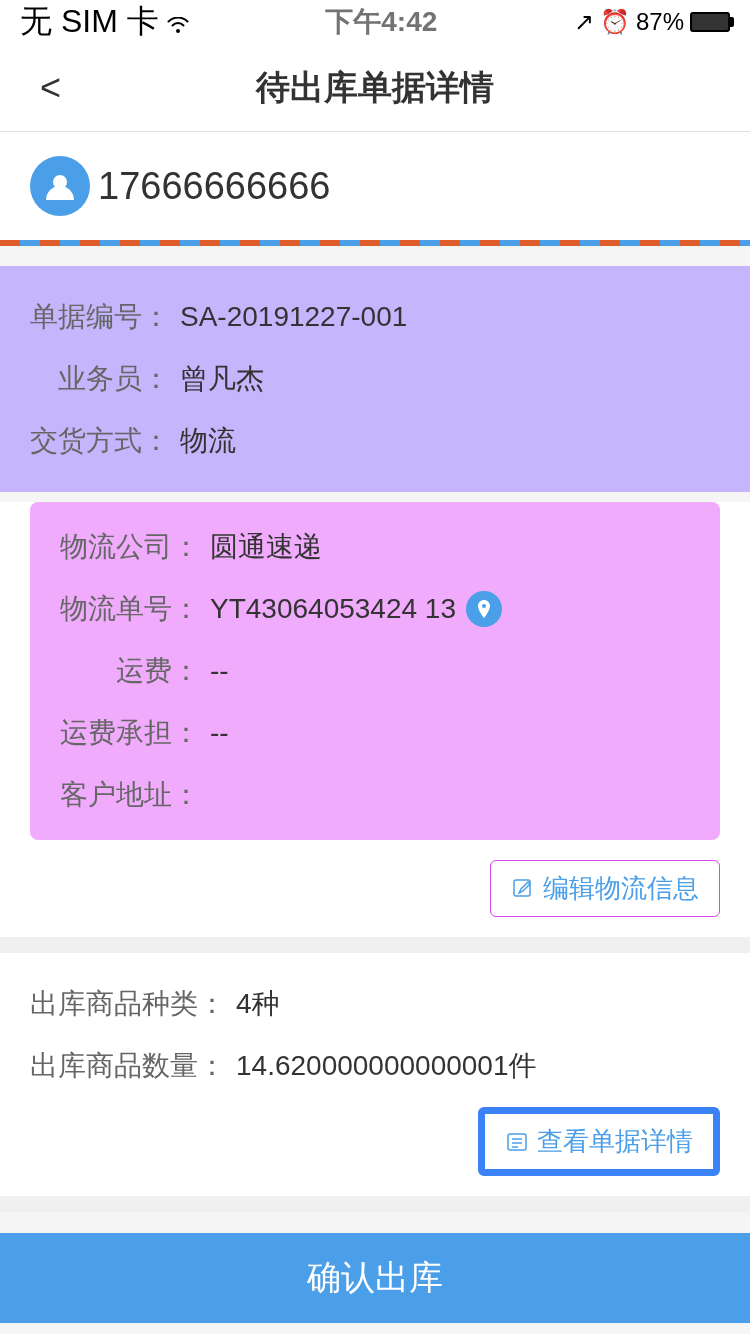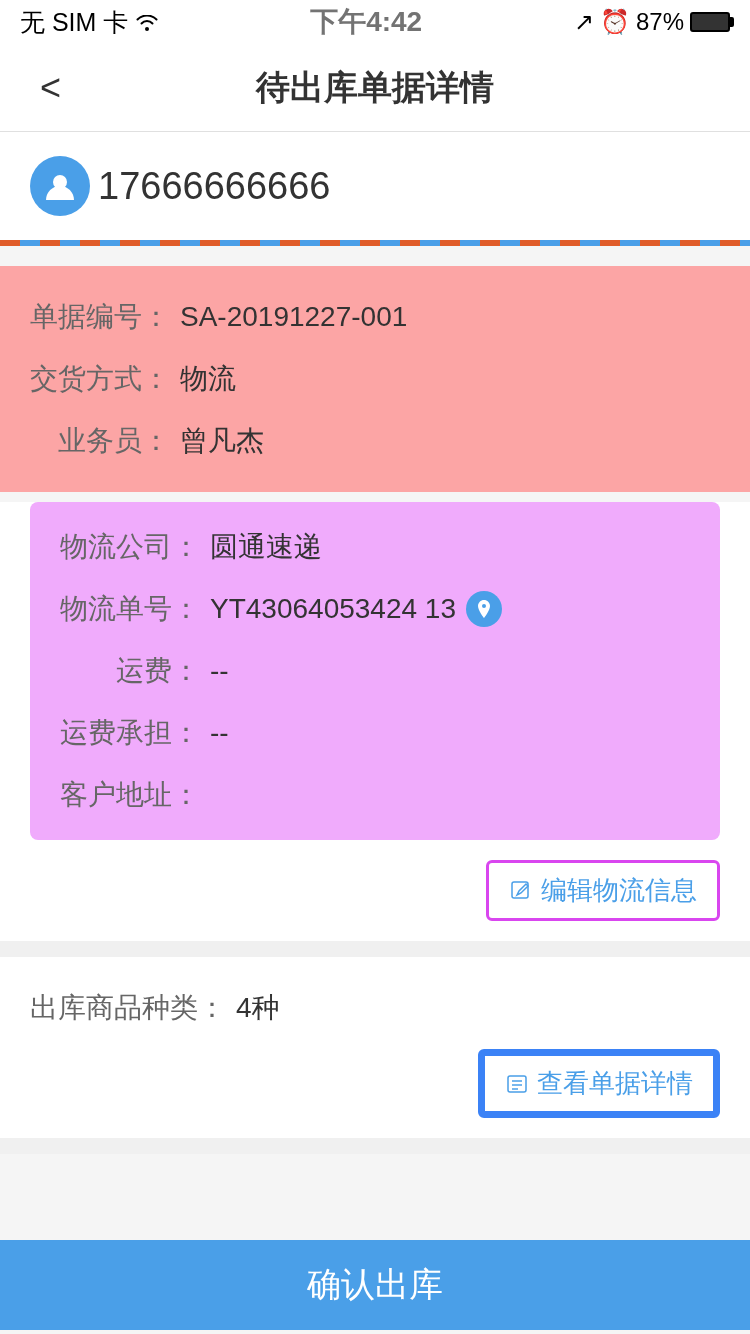--- a/index.html
+++ b/index.html
@@ -22,21 +22,21 @@
       align-items: center;
       justify-content: space-between;
       padding: 0 20px;
       font-size: 24px;
       font-weight: 500;
     }
     .status-left {
       display: flex;
       align-items: center;
       gap: 8px;
-      font-size: 25px;
+      font-size: 32px;
       color: #000;
     }
     .status-center {
       font-size: 28px;
       font-weight: 700;
       color: #737373;
     }
     .status-right {
       display: flex;
       align-items: center;
@@ -125,21 +125,21 @@
       background: repeating-linear-gradient(
         90deg,
         #e05c2a 0px, #e05c2a 20px,
         #4a9fe8 20px, #4a9fe8 40px
       );
       margin: 0;
     }
 
     
     .section-card {
-      background: #fca5a5;
+      background: #c4b5fd;
       margin: 20px 0;
       padding: 30px 30px;
     }
 
     .info-row {
       display: flex;
       align-items: flex-start;
       margin-bottom: 20px;
       font-size: 28px;
       line-height: 1.5;
@@ -200,21 +200,21 @@
     }
     .location-btn svg {
       width: 20px;
       height: 20px;
       fill: #fff;
     }
 
     
     .edit-logistics-btn {
       float: right;
-      border: 3px solid #d946ef;
+      border: 1px solid #d946ef;
       color: #4a9fe8;
       background: #fff;
       border-radius: 6px;
       padding: 10px 20px;
       font-size: 26px;
       display: flex;
       align-items: center;
       gap: 8px;
       cursor: pointer;
     }
@@ -255,21 +255,21 @@
 
     
     .goods-section {
       background: #fff;
       padding: 30px 30px 20px;
     }
 
     
     .confirm-bar {
       position: fixed;
-      bottom: 4px;
+      bottom: 11px;
       left: 0;
       width: 750px;
       background: #4a9fe8;
       height: 90px;
       display: flex;
       align-items: center;
       justify-content: center;
       cursor: pointer;
     }
     .confirm-text {
@@ -329,26 +329,26 @@
   </div>
 
   <div class="dashed-divider"></div>
 
   <div class="section-card">
     <div class="info-row">
       <span class="info-label">单据编号：</span>
       <span class="info-value">SA-20191227-001</span>
     </div>
     <div class="info-row">
+      <span class="info-label">业务员：</span>
+      <span class="info-value">曾凡杰</span>
+    </div>
+    <div class="info-row">
       <span class="info-label">交货方式：</span>
       <span class="info-value">物流</span>
-    </div>
-    <div class="info-row">
-      <span class="info-label">业务员：</span>
-      <span class="info-value">曾凡杰</span>
     </div>
   </div>
 
   <div style="background:#fff; padding: 0 30px 0; margin-top: -10px;">
     <div class="logistics-card">
       <div class="logistics-row">
         <span class="logistics-label">物流公司：</span>
         <span class="logistics-value">圆通速递</span>
       </div>
       <div class="logistics-row">
@@ -385,20 +385,24 @@
     </div>
   </div>
 
   <div class="gray-separator"></div>
 
   <div class="goods-section">
     <div class="info-row">
       <span class="info-label">出库商品种类：</span>
       <span class="info-value">4种</span>
     </div>
+    <div class="info-row">
+      <span class="info-label">出库商品数量：</span>
+      <span class="info-value">14.620000000000001件</span>
+    </div>
     <div style="display:flex; justify-content:flex-end; margin-top: 20px;">
       <button class="view-details-btn">
         <svg viewBox="0 0 24 24">
           <rect x="3" y="4" width="18" height="16" rx="2" stroke="#4a9fe8" stroke-width="1.5"></rect>
           <line x1="7" y1="9" x2="17" y2="9" stroke="#4a9fe8" stroke-width="1.5"></line>
           <line x1="7" y1="13" x2="17" y2="13" stroke="#4a9fe8" stroke-width="1.5"></line>
           <line x1="7" y1="17" x2="13" y2="17" stroke="#4a9fe8" stroke-width="1.5"></line>
         </svg>
         <span>查看单据详情</span>
       </button>

